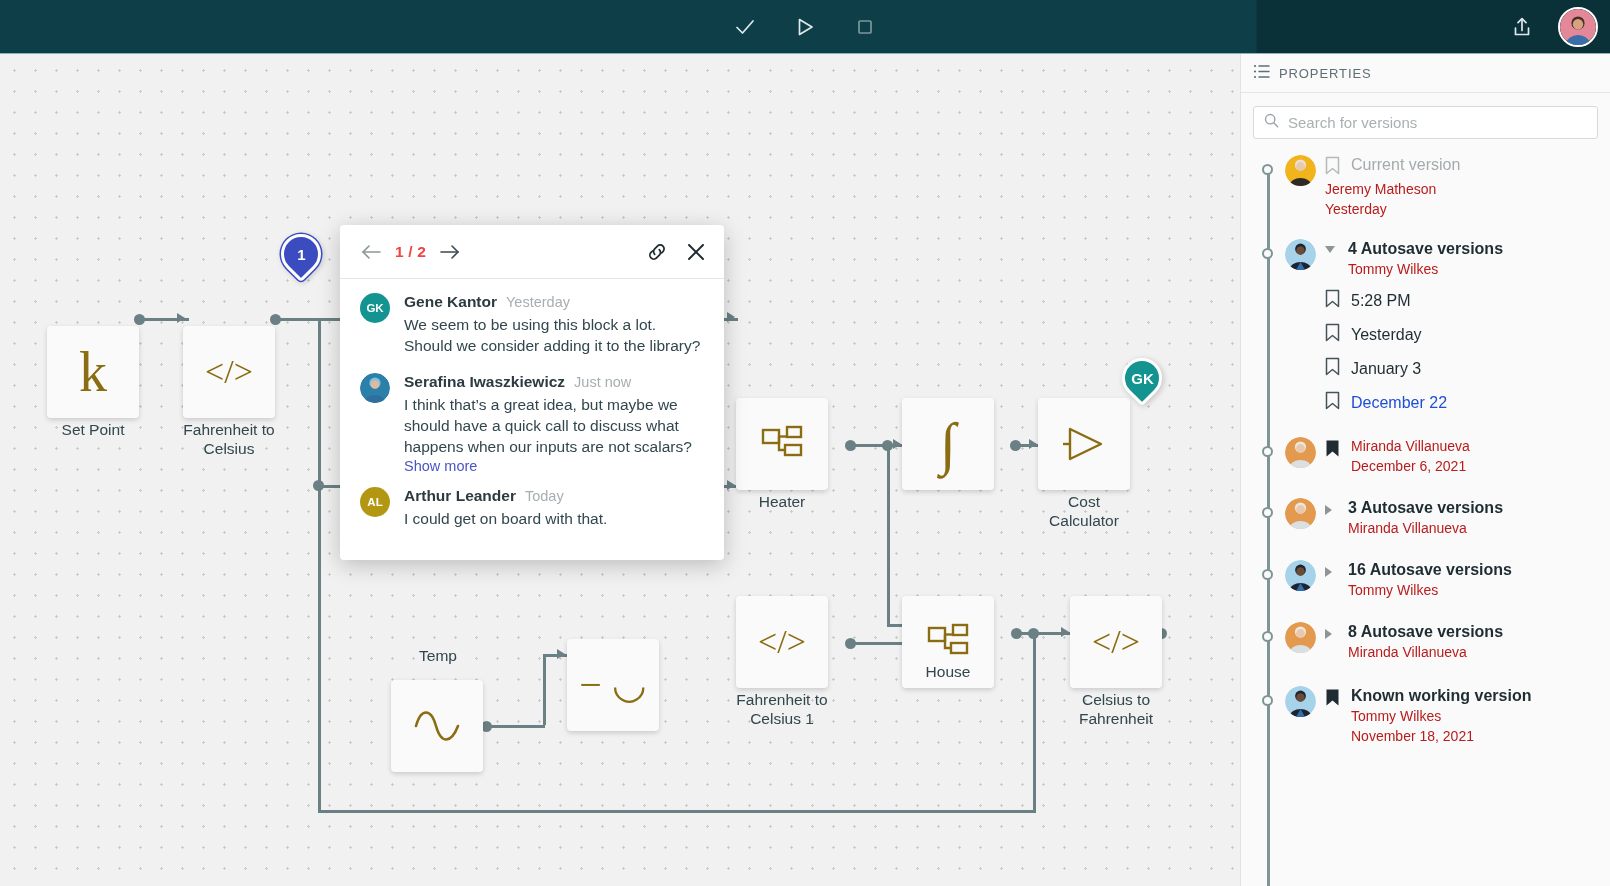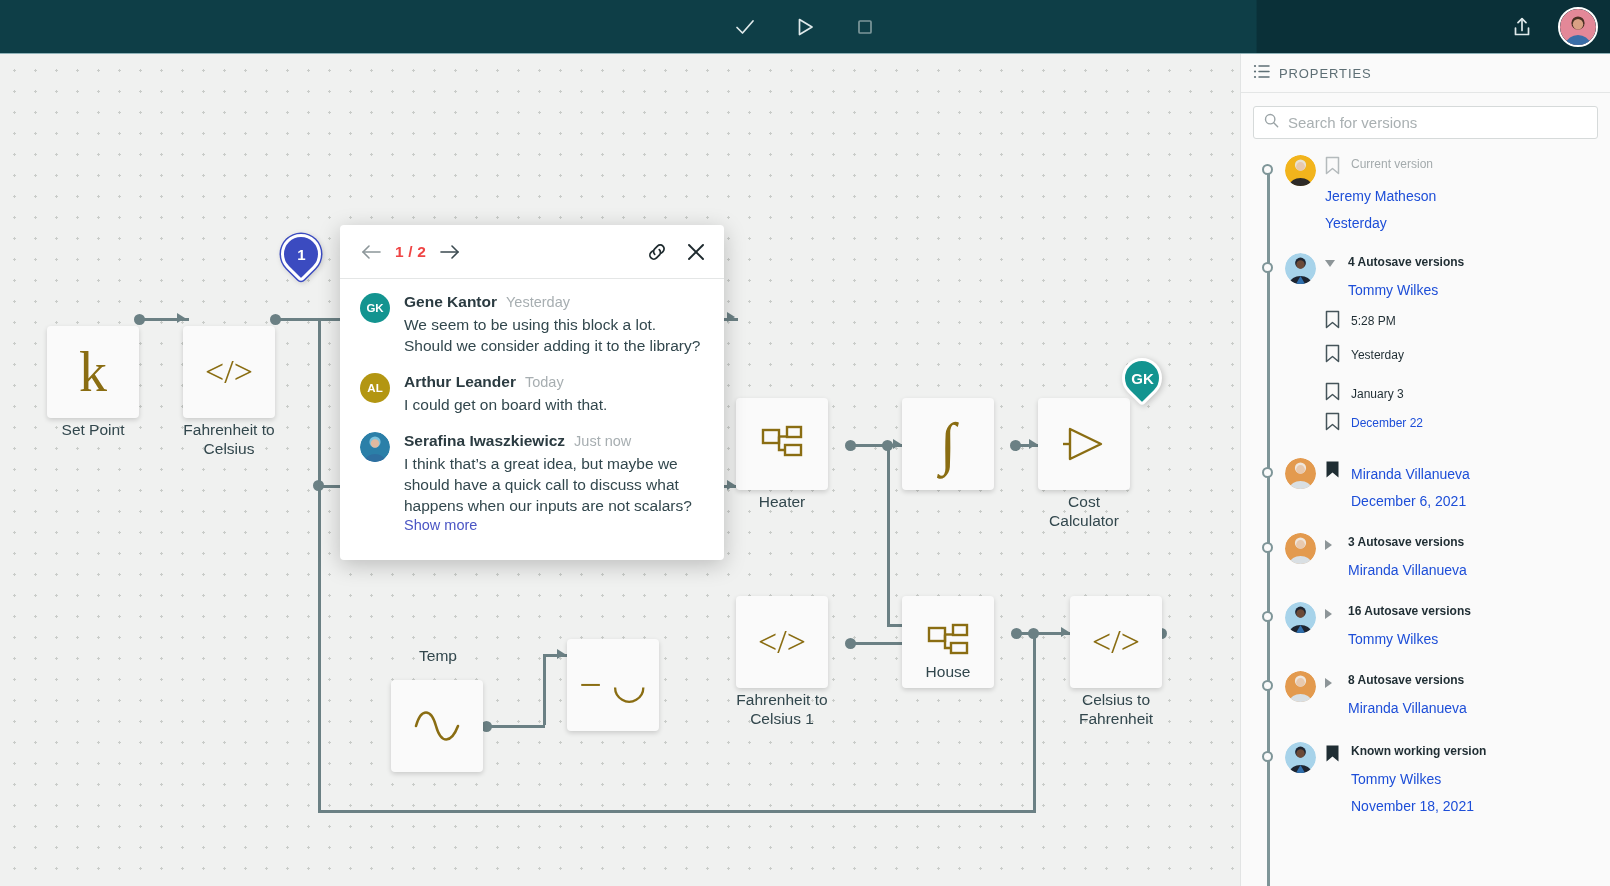--- a/index.html
+++ b/index.html
@@ -154,24 +154,24 @@
   .vrow { position: relative; display:flex; align-items:flex-start; min-height: 34px; }
   .vrow .dotcol { width: 32px; flex:0 0 32px; position: relative; }
   .vrow .ring {
     position:absolute; left: 9px; top: 13px; width: 11px; height: 11px;
     border-radius: 50%; background:#fafafa; border: 2.5px solid #7e9598;
   }
   .vrow .avcol { width: 40px; flex: 0 0 40px; padding-top: 4px; }
   .vrow .av { width: 31px; height: 31px; border-radius: 50%; overflow:hidden; }
   .vrow .caretcol { width: 23px; flex: 0 0 23px; padding-top: 11px; }
   .vrow .content { flex: 1; padding-top: 3px; padding-bottom: 14px;}
-  .vtitle { font-size: 12px; line-height: 21px; }
+  .vtitle { font-size: 16px; line-height: 21px; }
   .vtitle.muted { color: #a4abad; }
   .vtitle.bold { color: #1f2d33; font-weight: 700; }
-  .vsub { font-size: 14px; color: #1d4ed8; line-height: 20px; margin-top: 7px;}
+  .vsub { font-size: 14px; color: #b91c1c; line-height: 20px; margin-top: 0;}
   .vrow.child { margin-left: 0; }
   .vrow.child .content { padding-bottom: 2px; }
   .bm-wrap { display:flex; align-items:flex-start; gap: 11px; }
   .caret { width:0;height:0; }
   .caret.down { border-left:5.5px solid transparent; border-right:5.5px solid transparent; border-top:7px solid #8d9598; }
   .caret.right { border-top:5.5px solid transparent; border-bottom:5.5px solid transparent; border-left:7px solid #8d9598; }
 </style>
 </head>
 <body>
 
@@ -427,49 +427,49 @@
       </div>
       <div class="body">
         <div class="meta">
           <span class="who">Gene Kantor</span>
           <span class="when">Yesterday</span>
         </div>
         <div class="text">We seem to be using this block a lot. Should we consider adding it to the library?</div>
       </div>
     </div>
 
-    <div class="cmt">
-      <div class="av" style="background:#b39612;">
-        <span>AL</span>
-      </div>
-      <div class="body">
-        <div class="meta">
-          <span class="who">Arthur Leander</span>
-          <span class="when">Today</span>
-        </div>
-        <div class="text">I could get on board with that.</div>
-      </div>
-    </div>
-
     <div class="cmt" style="margin-bottom:12px;">
       <div class="av">
         <svg width="30" height="30" viewBox="0 0 30 30">
           <circle cx="15" cy="15" r="15" fill="#2b7fa8"></circle>
           <circle cx="15" cy="10" r="5.6" fill="#7ec3dd"></circle>
           <path d="M3 30 q4-8 12-8 q8 0 12 8 z" fill="#2e6fa0"></path>
           <circle cx="15" cy="11.5" r="4.2" fill="#e0b9a0"></circle>
         </svg>
       </div>
       <div class="body">
         <div class="meta">
           <span class="who">Serafina Iwaszkiewicz</span>
           <span class="when">Just now</span>
         </div>
         <div class="text">I think that’s a great idea, but maybe we should have a quick call to discuss what happens when our inputs are not scalars?</div>
         <span class="showmore">Show more</span>
+      </div>
+    </div>
+
+    <div class="cmt">
+      <div class="av" style="background:#b39612;">
+        <span>AL</span>
+      </div>
+      <div class="body">
+        <div class="meta">
+          <span class="who">Arthur Leander</span>
+          <span class="when">Today</span>
+        </div>
+        <div class="text">I could get on board with that.</div>
       </div>
     </div>
 
   </div>
 
 </div>
 
 <div id="panel">
   <div class="panel-tabs">
     <div class="ptab inactive">
@@ -568,21 +568,21 @@
       <div class="content" style="padding:0;display:flex;align-items:center;gap:11px;height:31px;">
         <span>
           <svg width="15" height="19" viewBox="0 0 15 19" fill="none" stroke="#45545a" stroke-width="1.5" stroke-linejoin="round">
               <path d="M1.5 1.5 H13.5 V17.5 L7.5 12.5 L1.5 17.5 Z"></path>
             </svg>
         </span>
         <span class="vtitle bold" style="font-weight:400;color:#1f2d33;">Yesterday</span>
       </div>
     </div>
     <div class="vrow child" style="margin-left:72px;">
-      <div class="content" style="padding:0;display:flex;align-items:flex-end;gap:11px;height:31px;">
+      <div class="content" style="padding:0;display:flex;align-items:center;gap:11px;height:31px;">
         <span>
           <svg width="15" height="19" viewBox="0 0 15 19" fill="none" stroke="#45545a" stroke-width="1.5" stroke-linejoin="round">
               <path d="M1.5 1.5 H13.5 V17.5 L7.5 12.5 L1.5 17.5 Z"></path>
             </svg>
         </span>
         <span class="vtitle bold" style="font-weight:400;color:#1f2d33;">January 3</span>
       </div>
     </div>
     <div class="vrow child" style="margin-left:72px;margin-bottom:12px;">
       <div class="content" style="padding:0;display:flex;align-items:center;gap:11px;height:31px;">

